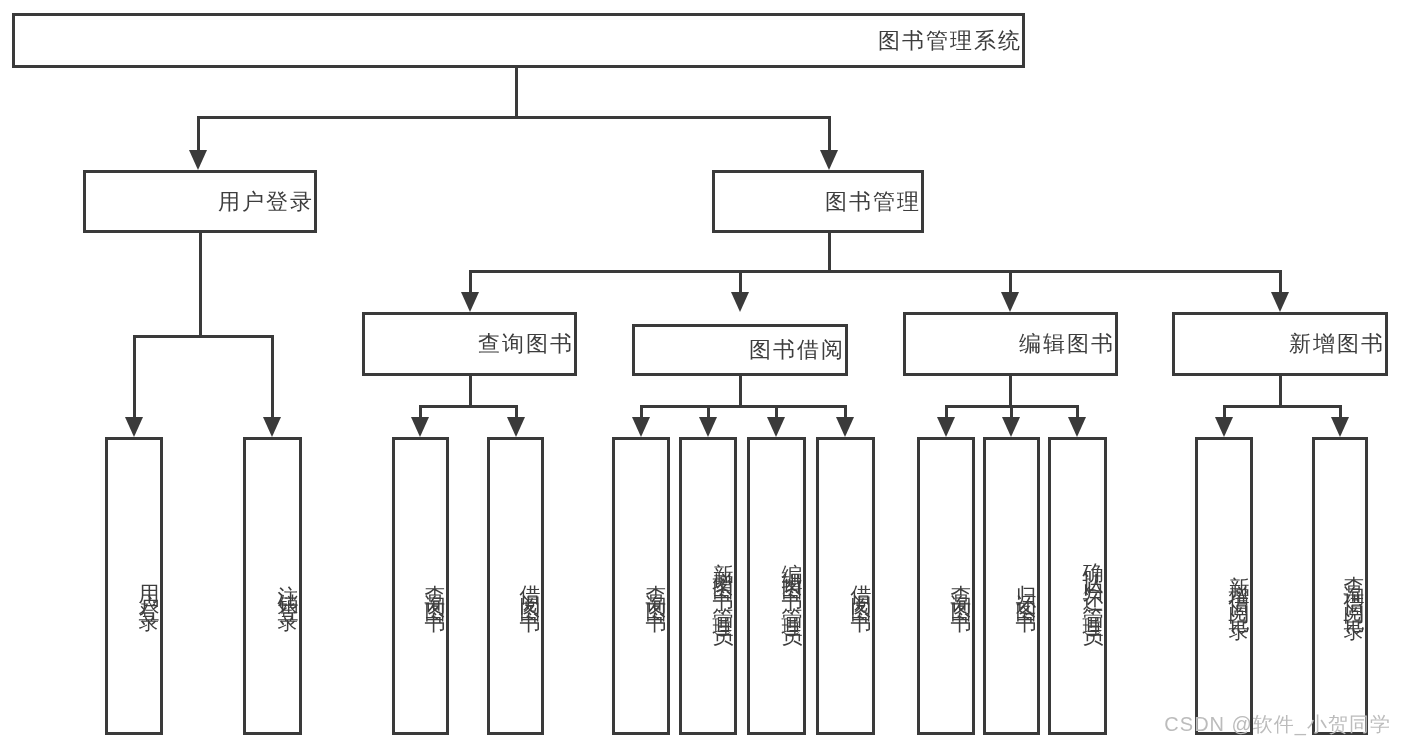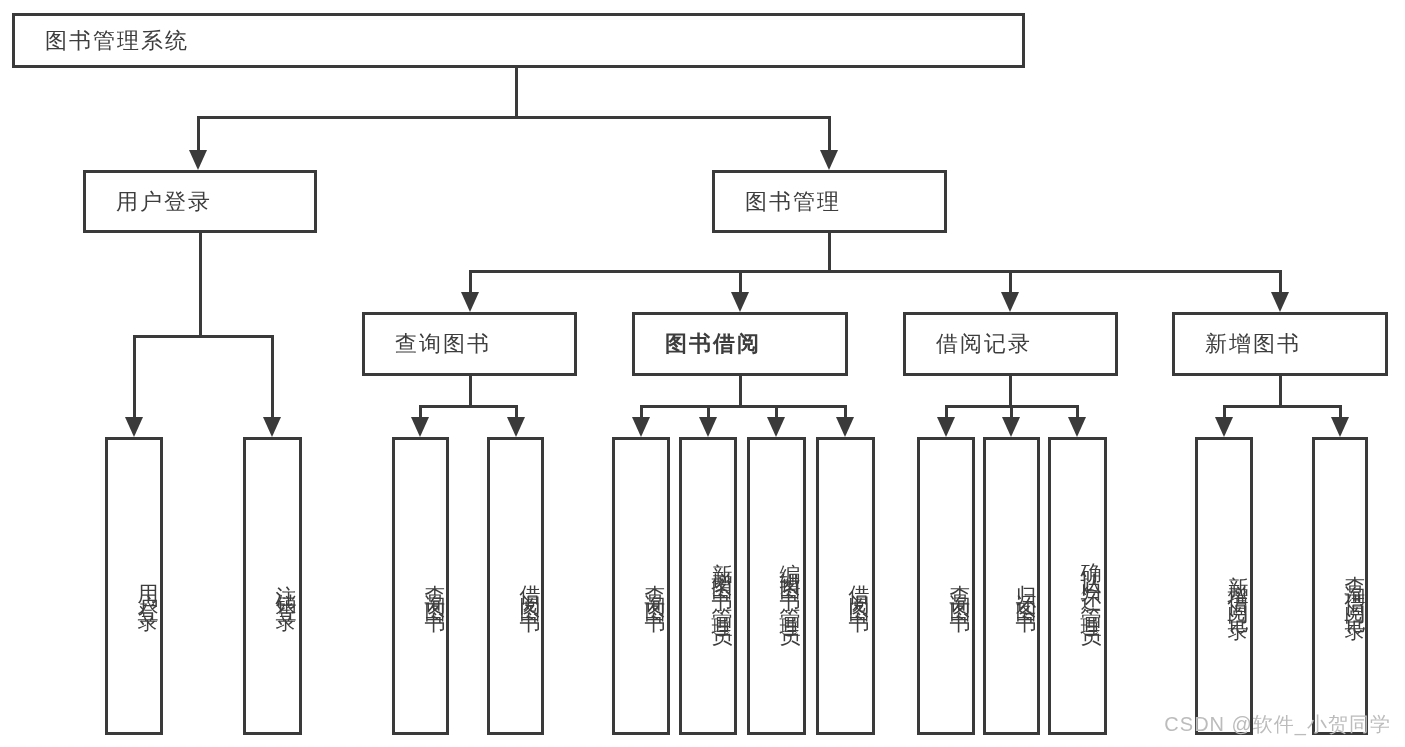--- a/index.html
+++ b/index.html
@@ -14,21 +14,21 @@
     width:1405px;height:747px;
     background:var(--background);
     font-family:"Liberation Sans","DejaVu Sans",sans-serif;
     overflow:hidden;
   }
   .node{
     position:absolute;
     box-sizing:border-box;
     border:3px solid var(--line);
     background:#ffffff;
-    display:flex;align-items:center;justify-content:flex-start;padding-left:30px;
+    display:flex;align-items:center;justify-content:flex-end;padding-left:30px;
   }
   .node .lbl{
     font-size:22px;
     color:var(--text);
     letter-spacing:2px;
     white-space:nowrap;
   }
   .leaf .lbl{
     writing-mode:vertical-rl;
     text-orientation:mixed;
@@ -119,32 +119,32 @@
   <div class="vline" style="left:1339px;top:405px;height:14px;"></div>
   <div class="arrow" style="left:1331px;top:417px;"></div>
 
   <div class="node root" style="left:12px;top:13px;width:1013px;height:55px;">
     <span class="lbl">图书管理系统</span>
   </div>
 
   <div class="node" style="left:83px;top:170px;width:234px;height:63px;">
     <span class="lbl">用户登录</span>
   </div>
-  <div class="node" style="left:712px;top:170px;width:235px;height:63px;">
+  <div class="node" style="left:712px;top:170px;width:212px;height:63px;">
     <span class="lbl">图书管理</span>
   </div>
 
   <div class="node" style="left:362px;top:312px;width:215px;height:64px;">
     <span class="lbl">查询图书</span>
   </div>
-  <div class="node" style="left:632px;top:312px;width:216px;height:64px;font-weight:bold;">
+  <div class="node" style="left:632px;top:324px;width:216px;height:52px;">
     <span class="lbl">图书借阅</span>
   </div>
   <div class="node" style="left:903px;top:312px;width:215px;height:64px;">
-    <span class="lbl">借阅记录</span>
+    <span class="lbl">编辑图书</span>
   </div>
   <div class="node" style="left:1172px;top:312px;width:216px;height:64px;">
     <span class="lbl">新增图书</span>
   </div>
 
   <div class="node leaf" style="left:105px;top:437px;width:58px;height:298px;">
     <span class="lbl">用户登录</span>
   </div>
   <div class="node leaf" style="left:243px;top:437px;width:59px;height:298px;">
     <span class="lbl">注销登录</span>

